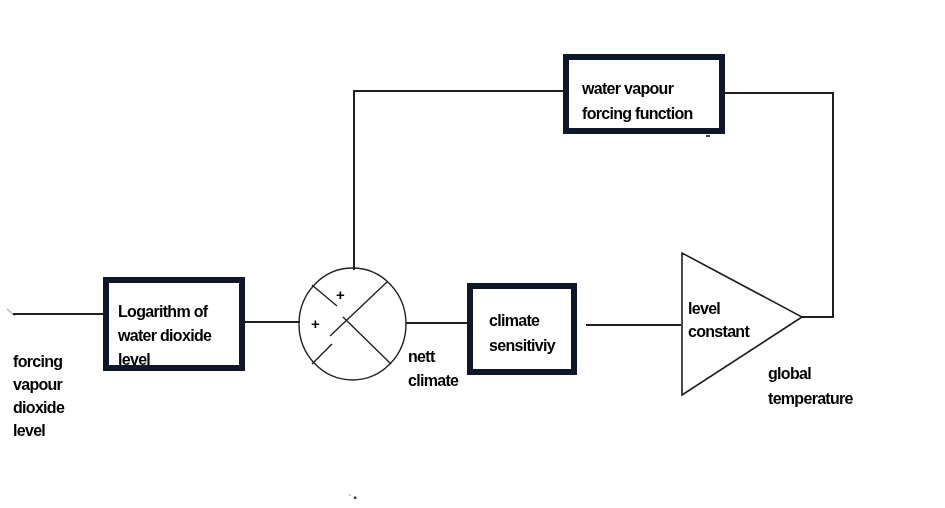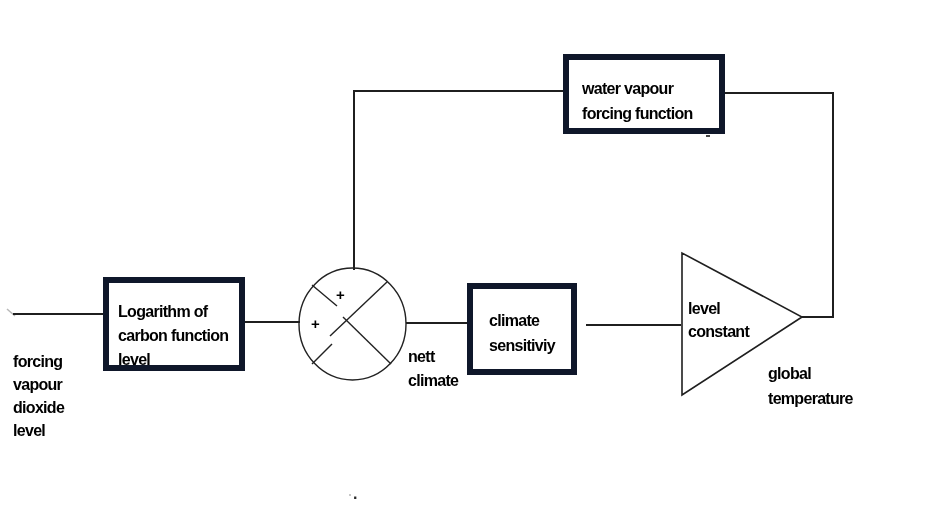--- a/index.html
+++ b/index.html
@@ -77,21 +77,21 @@
 
     <polygon points="682,253 682,395 802,317" fill="none" stroke="#1f1f1f" stroke-width="1.6"></polygon>
 
     <rect x="706" y="135" width="4" height="2" fill="#444444"></rect>
     <rect x="349" y="494" width="2" height="2" fill="#c8c8c8"></rect>
   </svg>
 
   <div class="block" style="left:103px; top:277px; width:142px; height:94px;">
     <div class="blabel" style="left:9px; top:9px;margin-top:8px;">
       <span>Logarithm of</span>
-      <span>carbon function</span>
+      <span>water dioxide</span>
       <span>level</span>
     </div>
   </div>
 
   <div class="block" style="left:563px; top:54px; width:162px; height:80px;">
     <div class="blabel" style="left:13px; top:16px; line-height:25px;">
       <span>water vapour</span>
       <span>forcing function</span>
     </div>
   </div>

